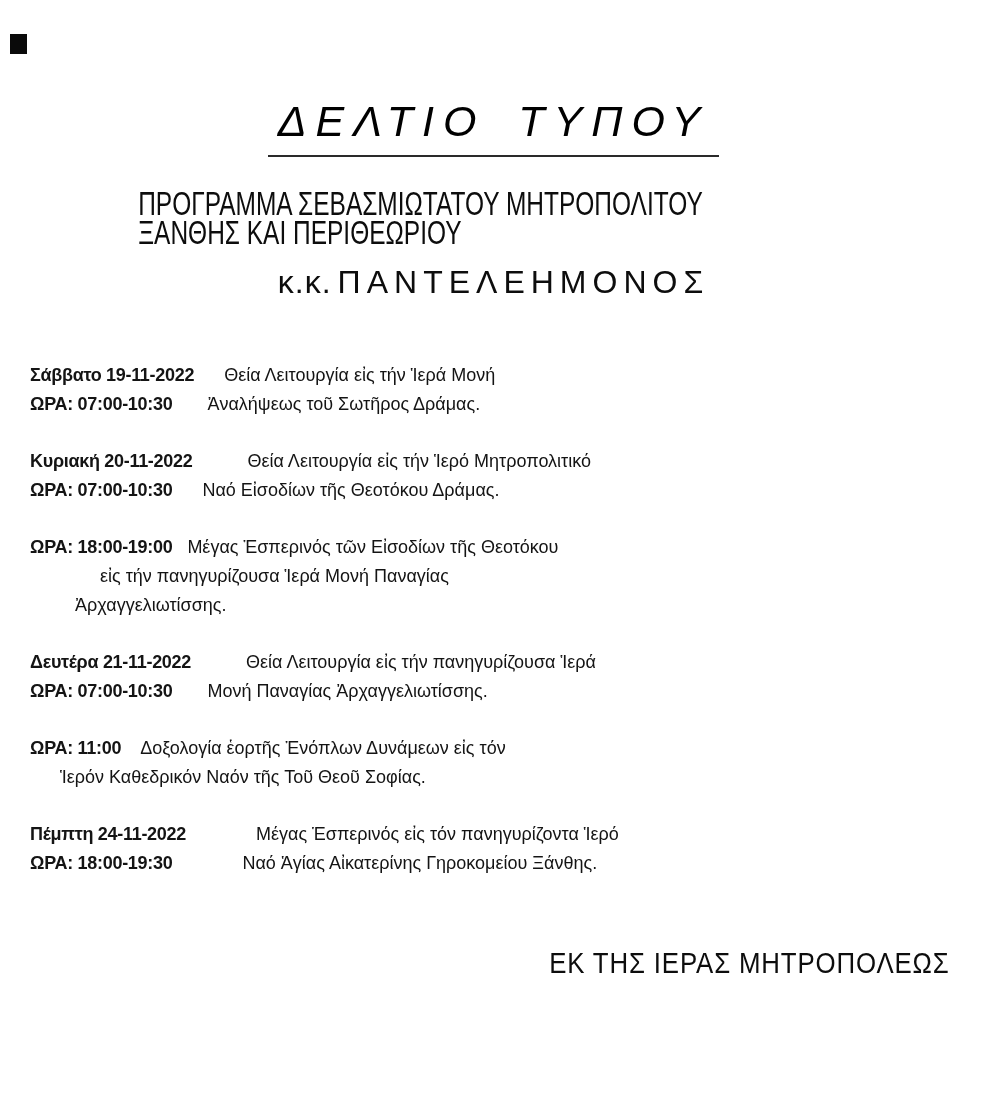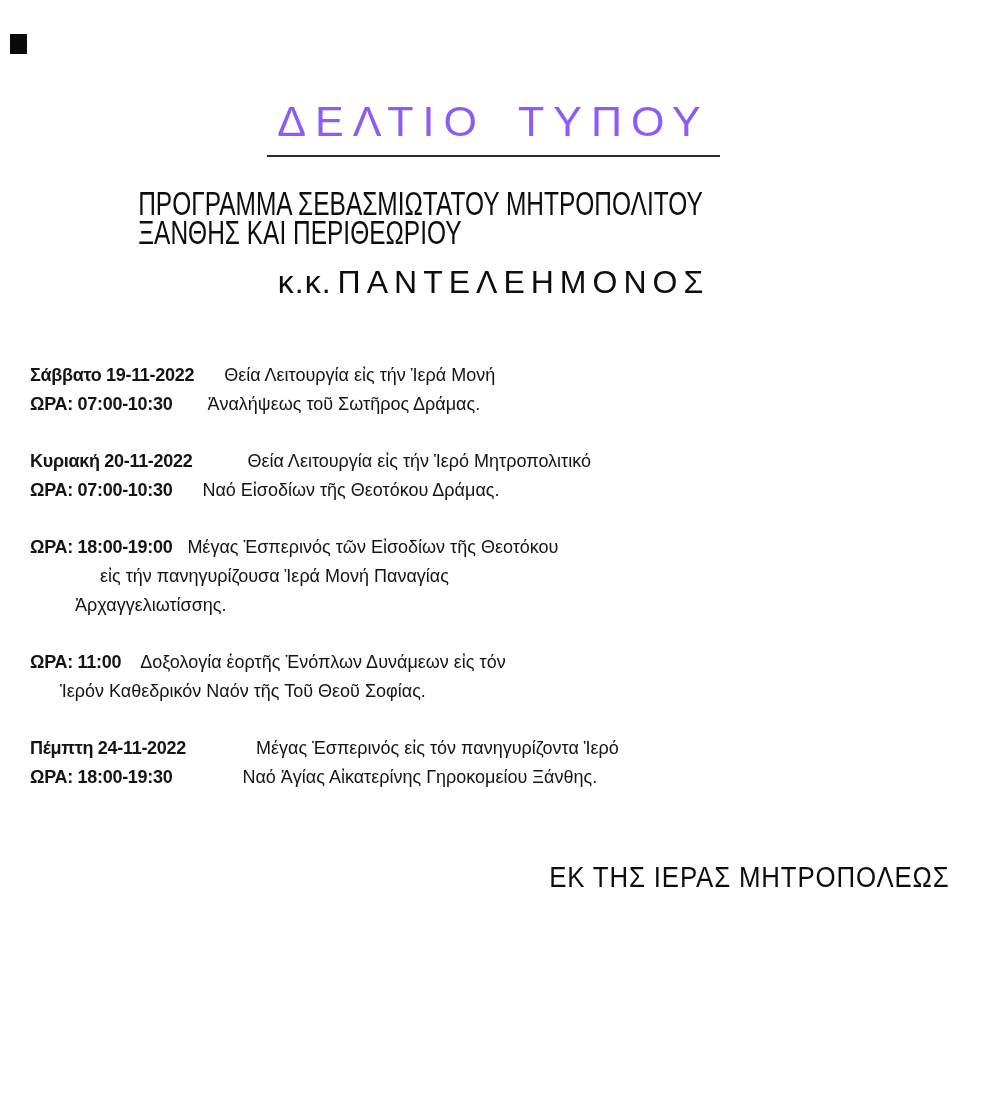--- a/index.html
+++ b/index.html
@@ -28,24 +28,25 @@
   .title-wrap {
     padding-top: 97px;
     text-align: center;
   }
   .title {
     display: inline-block;
     font-size: 43px;
     font-weight: 500;
     letter-spacing: 9px;
     word-spacing: 12px;
-    color: #8b5cf6;
+    color: #000000;
     border-bottom: 2px solid #2a2a2a;
     padding: 0 10px 9px 10px;
     white-space: nowrap;
+    font-style: italic;
   }
   .subtitle {
     margin-top: 32px;
     text-align: left;
     line-height: 29px;
   }
   .subtitle .sub-line {
     display: block;
     font-size: 34px;
     font-weight: 400;
@@ -132,20 +133,24 @@
       <div class="block">
         <div class="line"><span class="lab">Κυριακή 20-11-2022</span><span class="txt">           Θεία Λειτουργία εἰς τήν Ἱερό Μητροπολιτικό</span></div>
         <div class="line"><span class="lab">ΩΡΑ: 07:00-10:30</span><span class="txt">      Ναό Εἰσοδίων τῆς Θεοτόκου Δράμας.</span></div>
       </div>
       <div class="block">
         <div class="line"><span class="lab">ΩΡΑ: 18:00-19:00</span><span class="txt">   Μέγας Ἑσπερινός τῶν Εἰσοδίων τῆς Θεοτόκου</span></div>
         <div class="line"><span class="lab"></span><span class="txt">              εἰς τήν πανηγυρίζουσα Ἱερά Μονή Παναγίας</span></div>
         <div class="line"><span class="lab"></span><span class="txt">         Ἀρχαγγελιωτίσσης.</span></div>
       </div>
       <div class="block">
+        <div class="line"><span class="lab">Δευτέρα 21-11-2022</span><span class="txt">           Θεία Λειτουργία εἰς τήν πανηγυρίζουσα Ἱερά</span></div>
+        <div class="line"><span class="lab">ΩΡΑ: 07:00-10:30</span><span class="txt">       Μονή Παναγίας Ἀρχαγγελιωτίσσης.</span></div>
+      </div>
+      <div class="block">
         <div class="line"><span class="lab">ΩΡΑ: 11:00</span><span class="txt">    Δοξολογία ἑορτῆς Ἐνόπλων Δυνάμεων εἰς τόν</span></div>
         <div class="line"><span class="lab"></span><span class="txt">      Ἱερόν Καθεδρικόν Ναόν τῆς Τοῦ Θεοῦ Σοφίας.</span></div>
       </div>
       <div class="block">
         <div class="line"><span class="lab">Πέμπτη 24-11-2022</span><span class="txt">              Μέγας Ἑσπερινός εἰς τόν πανηγυρίζοντα Ἱερό</span></div>
         <div class="line"><span class="lab">ΩΡΑ: 18:00-19:30</span><span class="txt">              Ναό Ἁγίας Αἰκατερίνης Γηροκομείου Ξάνθης.</span></div>
       </div>
     </div>
 
   <div class="footer">

